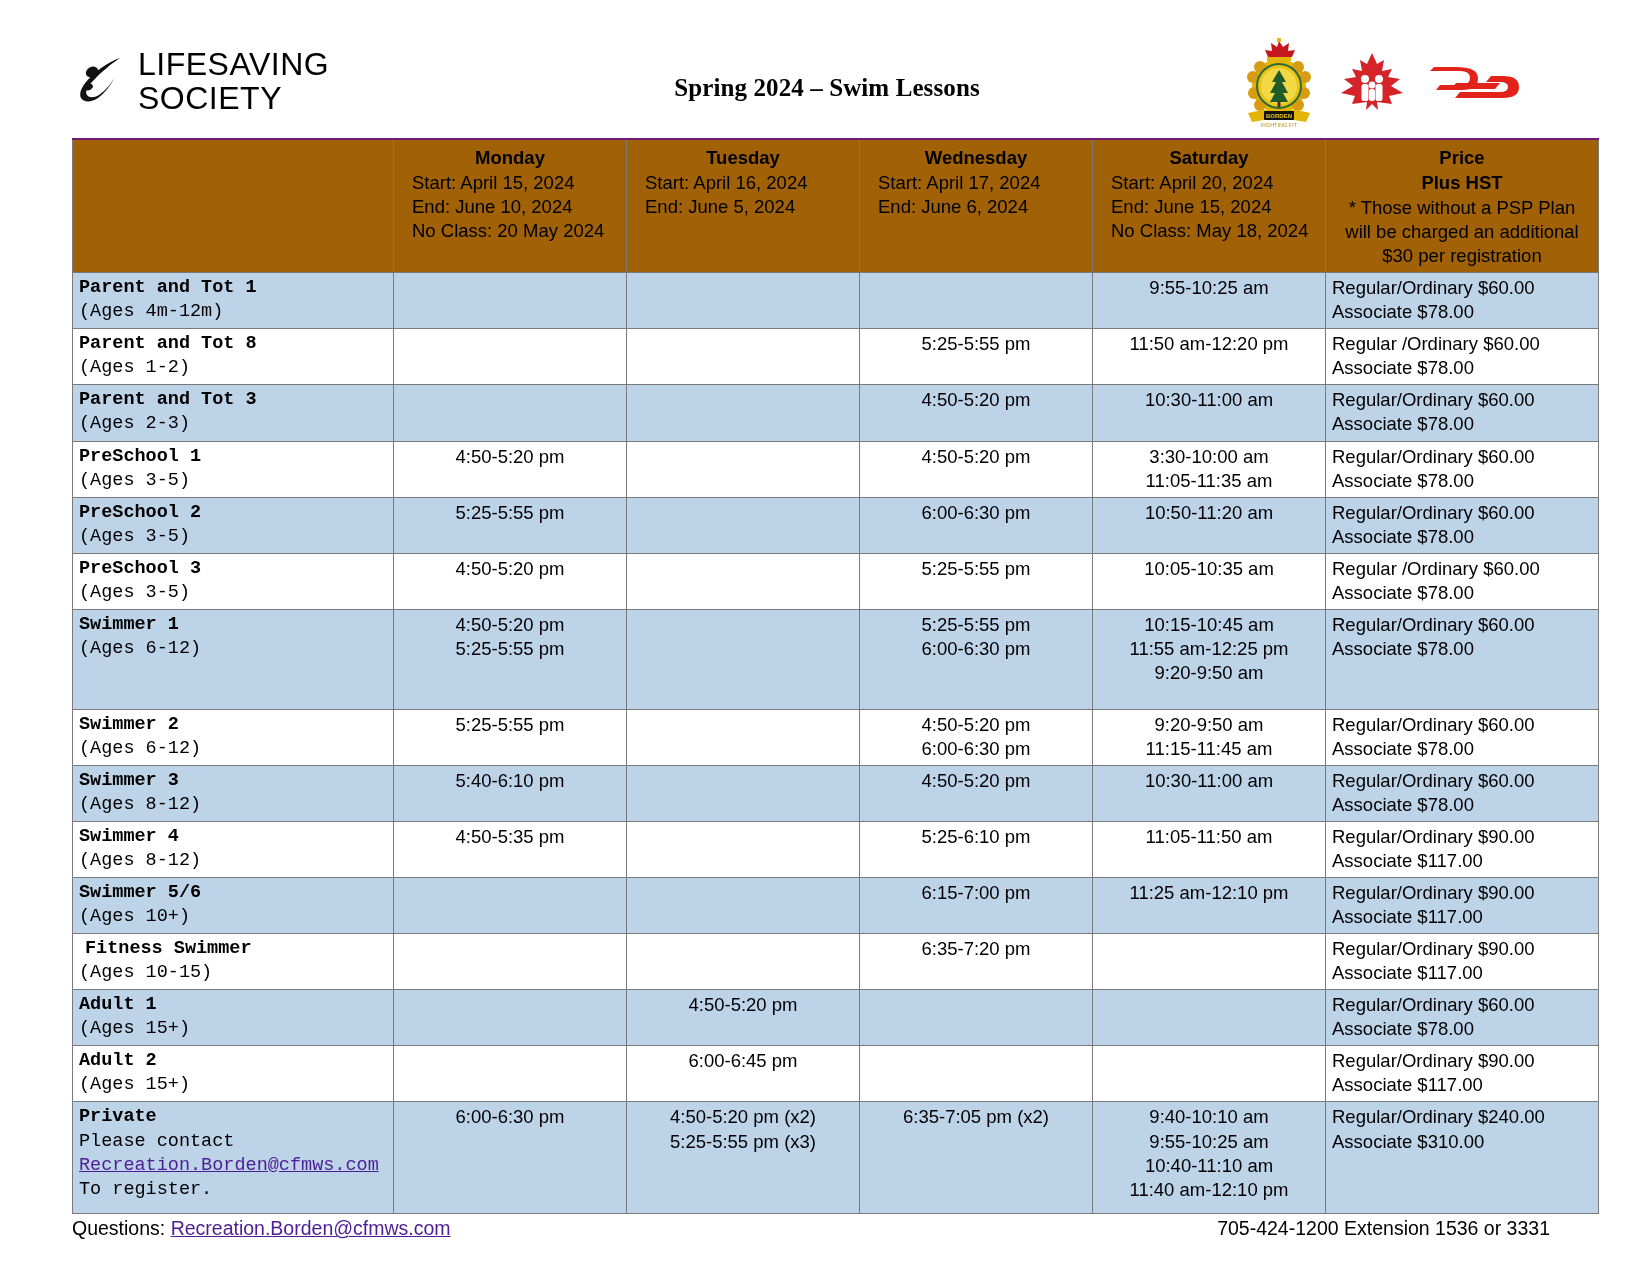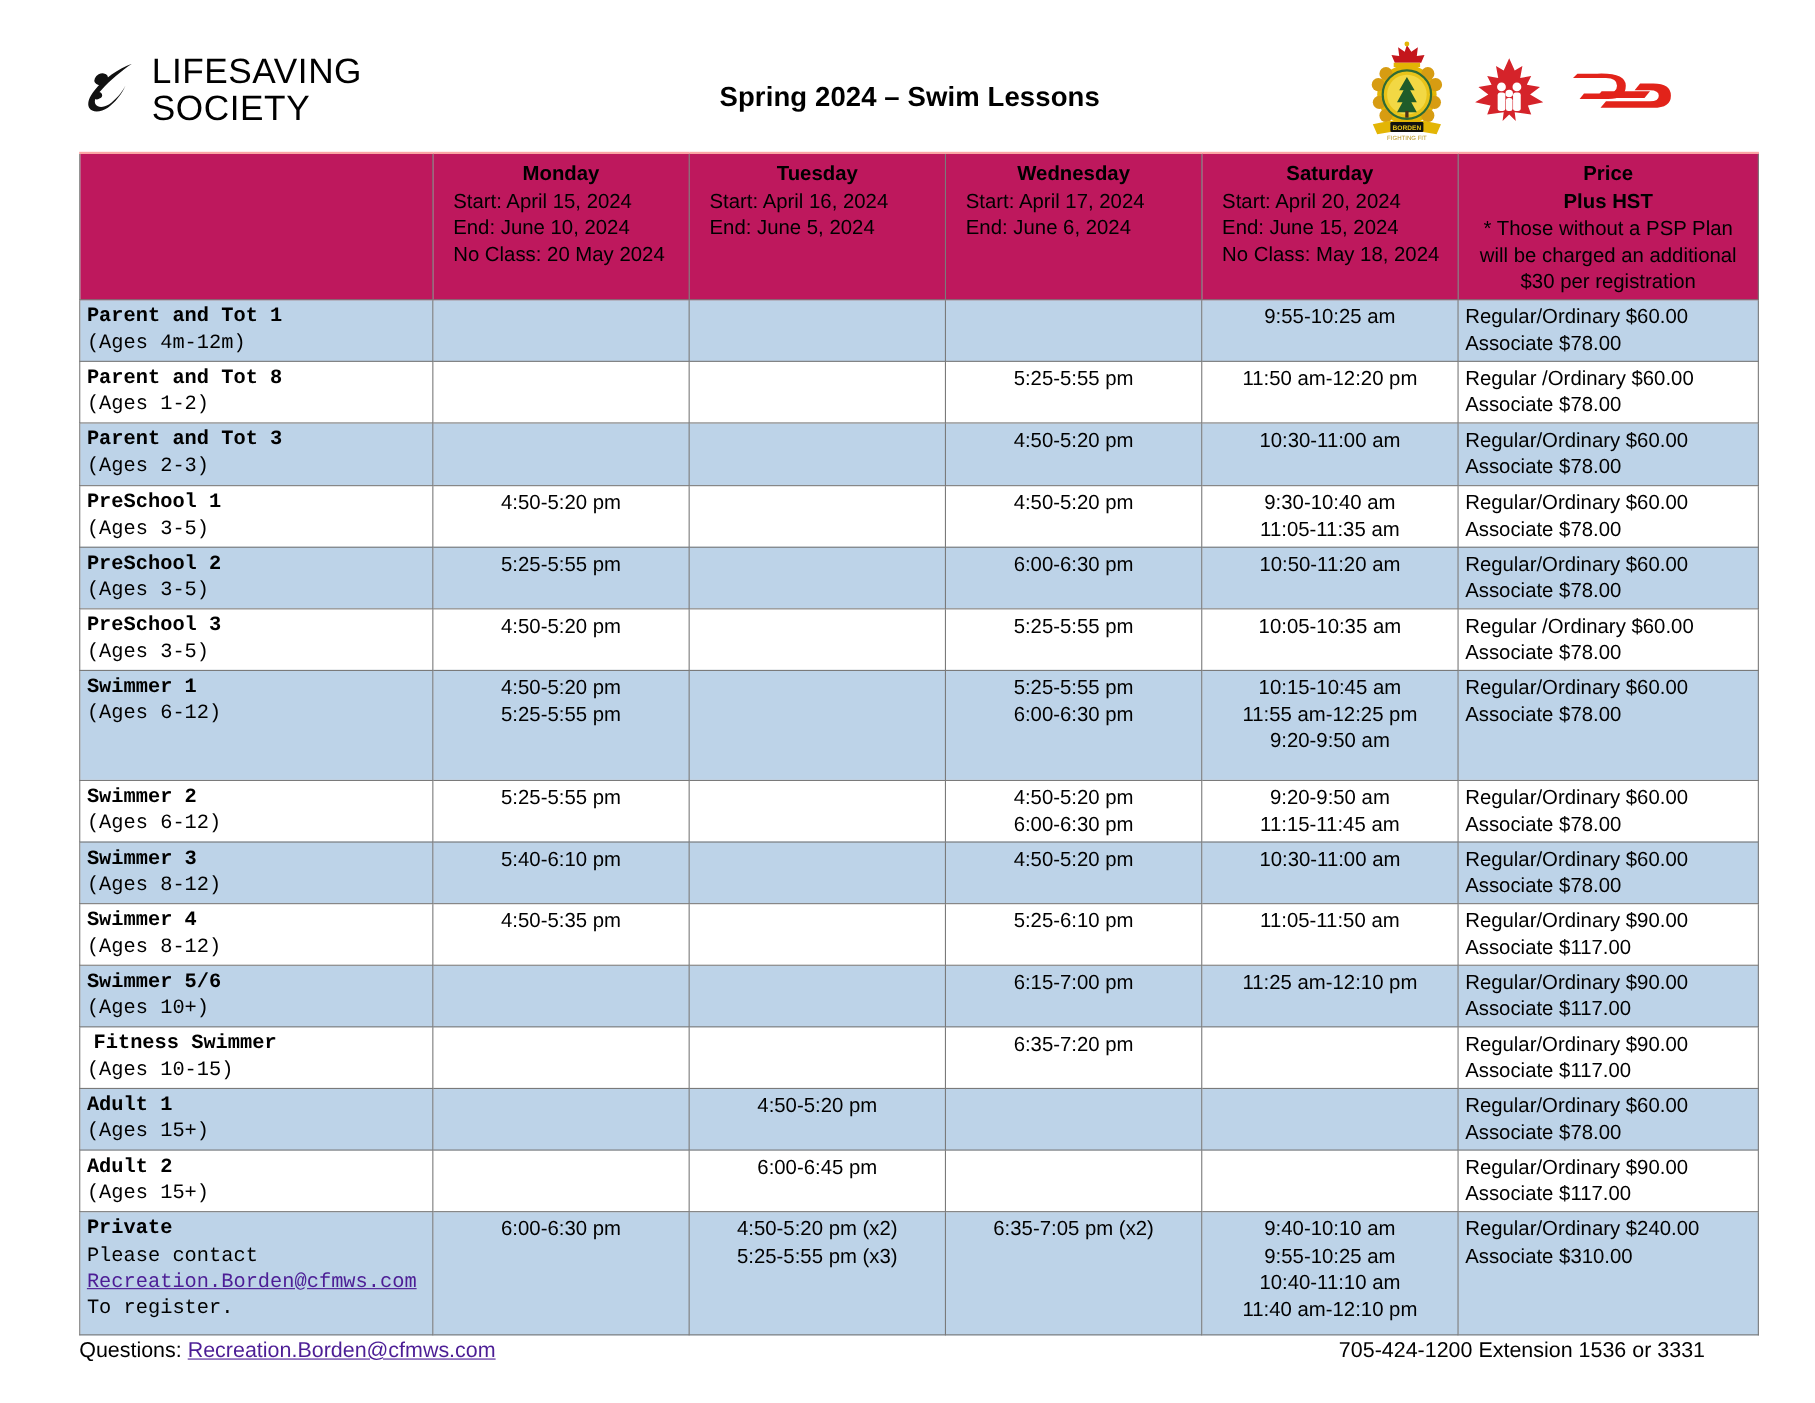--- a/index.html
+++ b/index.html
@@ -49,20 +49,21 @@
   .brand-text div { display: block; }
 
   .doc-title {
     position: absolute;
     left: 0; right: 0;
     top: 52px;
     text-align: center;
     font-size: 25px;
     font-weight: bold;
     letter-spacing: 0.1px;
+    font-family: Liberation Serif, serif;
   }
 
   .logos {
     position: absolute;
     right: 62px;
     top: 16px;
     display: flex;
     align-items: center;
     gap: 18px;
     height: 90px;
@@ -81,23 +82,23 @@
   }
   table.sched td, table.sched th {
     border: 1px solid #7a7a7a;
     vertical-align: top;
     padding: 3px 6px 4px 6px;
     font-size: 18.5px;
     line-height: 1.30;
     font-weight: normal;
   }
   table.sched thead th {
-    border-top: 2px solid #fca5a5;
+    border-top: 2px solid #701a75;
     text-align: center;
-    background: #be185d;
+    background: #a16207;
     height: 118px;
     vertical-align: top;
     padding-top: 6px;
   }
   th.col-name { width: 308px; }
   th.col-day  { width: 220px; }
   th.col-price{ width: 260px; }
 
   .hdr-day { font-weight: bold; display: block; margin-bottom: 1px; }
   .hdr-line { display: block; text-align: left; padding-left: 12px; }
@@ -320,21 +321,21 @@
             <span class="ages">(Ages 3-5)</span>
           </td>
           <td class="slot">
             <span class="t">4:50-5:20 pm</span>
           </td>
           <td class="slot"></td>
           <td class="slot">
             <span class="t">4:50-5:20 pm</span>
           </td>
           <td class="slot">
-            <span class="t">9:30-10:40 am</span>
+            <span class="t">3:30-10:00 am</span>
             <span class="t">11:05-11:35 am</span>
           </td>
           <td class="price">
             <span class="p">Regular/Ordinary  $60.00</span>
             <span class="p">Associate  $78.00</span>
           </td>
         </tr>
         <tr class="shade">
           <td class="name">
             <span class="lvl">PreSchool 2</span>

